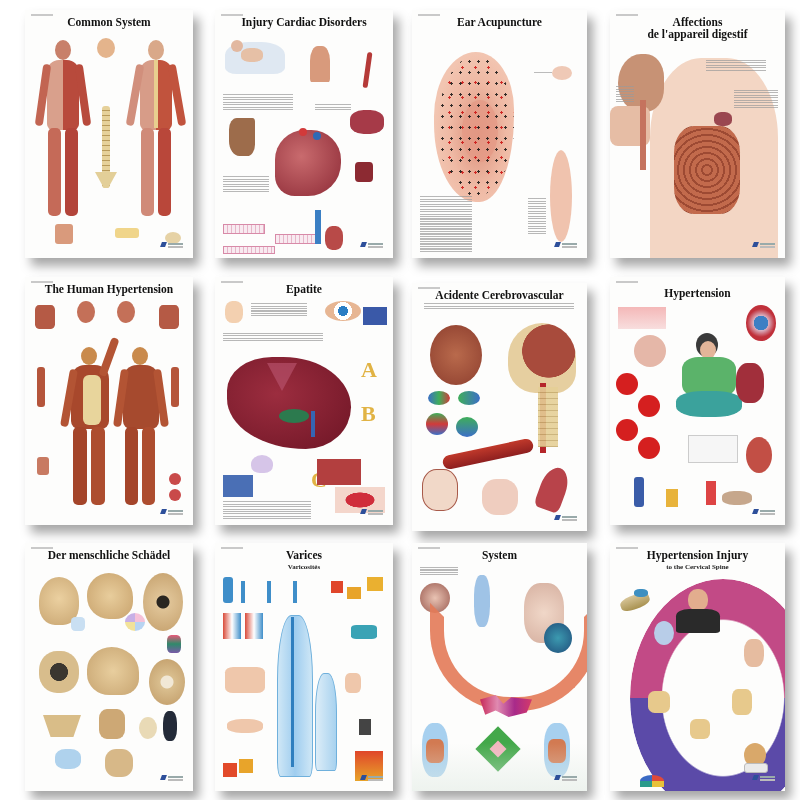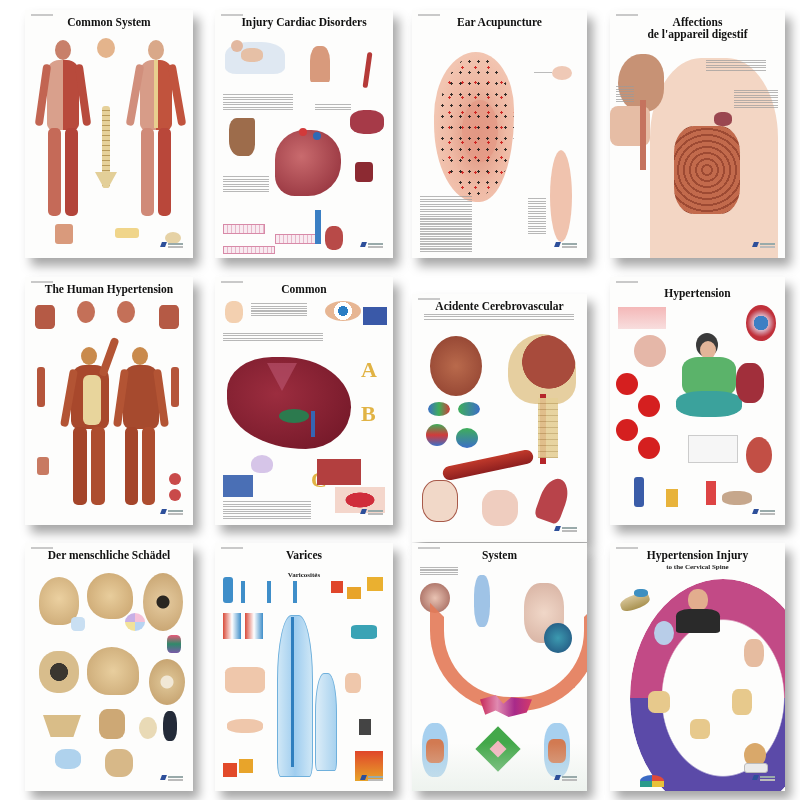--- a/index.html
+++ b/index.html
@@ -134,42 +134,42 @@
   <div class="shape" style="left:12px;top:90px;width:8px;height:40px;background:#b5553b;border-radius:3px;"></div>
   <div class="shape" style="left:146px;top:90px;width:8px;height:40px;background:#b5553b;border-radius:3px;"></div>
   <div class="shape" style="left:12px;top:180px;width:12px;height:18px;background:#c87a62;border-radius:3px;"></div>
   <div class="shape" style="left:144px;top:196px;width:12px;height:12px;background:#c94a4a;border-radius:50%;"></div>
   <div class="shape" style="left:144px;top:212px;width:12px;height:12px;background:#c94a4a;border-radius:50%;"></div>
   <div class="footer-logo"></div>
 </div>
 
 <div class="poster" style="left:215px;top:277px;width:178px;height:248px;">
   <div class="code"></div>
-  <div class="title">Common</div>
+  <div class="title">Epatite</div>
   <div class="shape" style="left:10px;top:24px;width:18px;height:22px;background:#f3d0b0;border-radius:40%;"></div>
   <div class="txt" style="left:36px;top:26px;width:56px;height:14px;"></div>
   <div class="shape" style="left:110px;top:24px;width:36px;height:20px;background:radial-gradient(circle,#2a7dc4 0 5px,#fff 5px 9px,#e7b693 9px);border-radius:50%;"></div>
   <div class="shape" style="left:148px;top:30px;width:24px;height:18px;background:#3a59a8;"></div>
   <div class="txt" style="left:8px;top:56px;width:100px;height:8px;"></div>
   <div class="shape" style="left:12px;top:80px;width:124px;height:92px;background:radial-gradient(ellipse at 40% 40%,#9c2d3f,#6e1525);border-radius:40% 60% 40% 70%/40% 60% 50% 60%;"></div>
   <div class="shape" style="left:52px;top:86px;width:30px;height:28px;background:#b5506a;opacity:.7;clip-path:polygon(0 0,100% 0,50% 100%);"></div>
   <div class="shape" style="left:64px;top:132px;width:30px;height:14px;background:#2c7a4e;border-radius:50%;"></div>
   <div class="shape" style="left:96px;top:134px;width:4px;height:26px;background:#3665b3;"></div>
   <div class="shape" style="left:146px;top:80px;font:bold 22px 'Liberation Serif',serif;color:#e1b344;">A</div>
   <div class="shape" style="left:146px;top:124px;font:bold 22px 'Liberation Serif',serif;color:#e1b344;">B</div>
   <div class="shape" style="left:96px;top:190px;font:bold 22px 'Liberation Serif',serif;color:#e1b344;">C</div>
   <div class="shape" style="left:36px;top:178px;width:22px;height:18px;background:#d6c5e8;border-radius:50% 50% 40% 40%;"></div>
   <div class="shape" style="left:8px;top:198px;width:30px;height:22px;background:#4a6fb5;"></div>
   <div class="shape" style="left:102px;top:182px;width:44px;height:26px;background:#b33f3f;"></div>
   <div class="shape" style="left:120px;top:210px;width:50px;height:26px;background:radial-gradient(ellipse,#d02d3b 0 40%,#f4d6cb 42%);"></div>
   <div class="txt" style="left:8px;top:224px;width:88px;height:18px;"></div>
   <div class="footer-logo"></div>
 </div>
 
-<div class="poster" style="left:412px;top:294px;width:175px;height:248px;">
+<div class="poster" style="left:412px;top:283px;width:175px;height:248px;">
   <div class="code"></div>
   <div class="title">Acidente Cerebrovascular</div>
   <div class="txt" style="left:12px;top:20px;width:150px;height:6px;"></div>
   <div class="shape" style="left:18px;top:42px;width:52px;height:60px;background:radial-gradient(circle,#b96a4c,#8d3e2e);border-radius:50%;"></div>
   <div class="shape" style="left:96px;top:40px;width:68px;height:70px;background:radial-gradient(circle at 60% 40%,#a84b3c 0 45%,#e6cfa0 46%);border-radius:50% 50% 30% 40%;"></div>
   <div class="shape" style="left:128px;top:100px;width:6px;height:70px;background:#b5262a;"></div>
   <div class="shape" style="left:126px;top:104px;width:20px;height:60px;background:repeating-linear-gradient(#e5cf96 0 5px,#c7ad70 5px 6px);opacity:.9;"></div>
   <div class="shape" style="left:16px;top:108px;width:22px;height:14px;background:linear-gradient(90deg,#3c6fc7,#3fae5a,#d23a3a);border-radius:50%;"></div>
   <div class="shape" style="left:46px;top:108px;width:22px;height:14px;background:linear-gradient(90deg,#3fae5a,#3c6fc7);border-radius:50%;"></div>
   <div class="shape" style="left:14px;top:130px;width:22px;height:22px;background:linear-gradient(#3fae5a,#d23a3a,#3c6fc7);border-radius:50%;"></div>
@@ -224,21 +224,21 @@
   <div class="shape" style="left:114px;top:174px;width:18px;height:22px;background:#e9dab6;border-radius:50%;"></div>
   <div class="shape" style="left:138px;top:168px;width:14px;height:30px;background:#232a38;border-radius:40%;"></div>
   <div class="shape" style="left:30px;top:206px;width:26px;height:20px;background:#9bc7e8;border-radius:40%;opacity:.8;"></div>
   <div class="shape" style="left:80px;top:206px;width:28px;height:28px;background:#d7b888;border-radius:40%;"></div>
   <div class="footer-logo"></div>
 </div>
 
 <div class="poster" style="left:215px;top:543px;width:178px;height:248px;">
   <div class="code"></div>
   <div class="title">Varices</div>
-  <div class="subtitle" style="top:28px;">Varicosités</div>
+  <div class="subtitle" style="top:20px;">Varicosités</div>
   <div class="shape" style="left:8px;top:34px;width:10px;height:26px;background:#3f8ec9;border-radius:3px;"></div>
   <div class="shape" style="left:26px;top:38px;width:22px;height:22px;border:4px solid #3f8ec9;border-top:none;border-bottom:none;"></div>
   <div class="shape" style="left:52px;top:38px;width:22px;height:22px;border:4px solid #3f8ec9;border-top:none;border-bottom:none;"></div>
   <div class="shape" style="left:116px;top:38px;width:12px;height:12px;background:#e0462a;"></div>
   <div class="shape" style="left:132px;top:44px;width:14px;height:12px;background:#e8a42a;"></div>
   <div class="shape" style="left:152px;top:34px;width:16px;height:14px;background:#eab030;"></div>
   <div class="shape" style="left:8px;top:70px;width:18px;height:26px;background:linear-gradient(90deg,#d94b3a,#fff,#3f8ec9);"></div>
   <div class="shape" style="left:30px;top:70px;width:18px;height:26px;background:linear-gradient(90deg,#d94b3a,#fff,#3f8ec9);"></div>
   <div class="shape" style="left:62px;top:72px;width:34px;height:160px;background:linear-gradient(90deg,#cfe7f6,#9fcdef,#cfe7f6);border:1px solid #6fb0dc;border-radius:40% 40% 10% 10%;"></div>
   <div class="shape" style="left:76px;top:74px;width:3px;height:150px;background:#2f7fbf;"></div>

